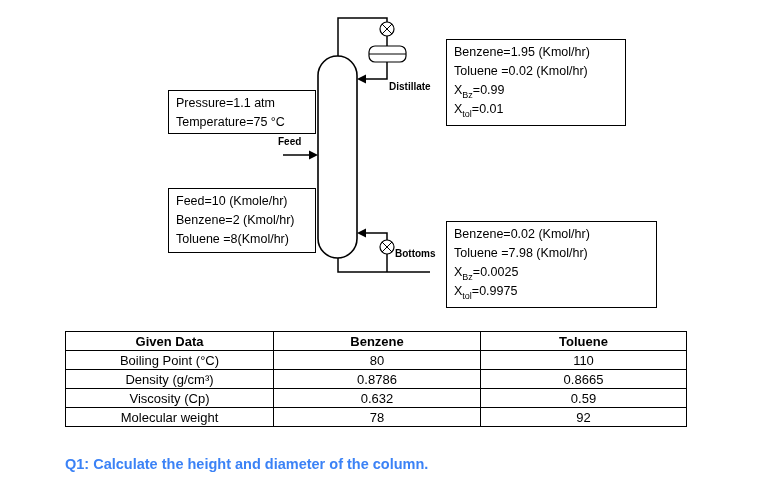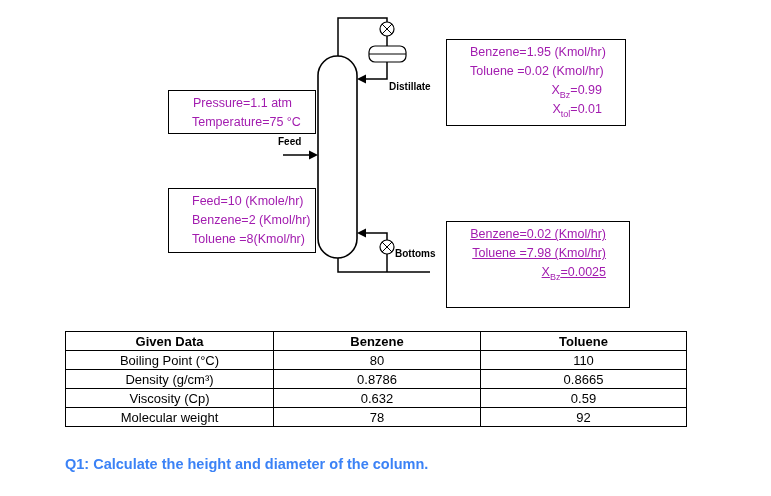--- a/index.html
+++ b/index.html
@@ -18,25 +18,24 @@
   .diagram-svg {
     position: absolute;
     left: 0;
     top: 0;
   }
   .tbox {
     position: absolute;
     border: 1px solid #000;
     background: #fff;
     font-size: 12.5px;
-    color: #a21caf;
-    padding: 3px 23px;
+    color: #000000;
+    padding: 3px 7px;
     line-height: 19px;
     box-sizing: border-box;
-    text-align: right;
   }
   .tbox .bline { white-space: nowrap; }
   .tbox sub { font-size: 9px; line-height: 0; }
   .flow-label {
     position: absolute;
     font-size: 10px;
     font-weight: bold;
     color: #000;
     white-space: nowrap;
   }
@@ -123,24 +122,25 @@
     <div class="bline">Toluene =8(Kmol/hr)</div>
   </div>
 
   <div class="tbox" style="left:446px; top:39px; width:180px; height:87px;">
     <div class="bline">Benzene=1.95 (Kmol/hr)</div>
     <div class="bline">Toluene =0.02 (Kmol/hr)</div>
     <div class="bline"><span>X</span><sub>Bz</sub><span>=0.99</span></div>
     <div class="bline"><span>X</span><sub>tol</sub><span>=0.01</span></div>
   </div>
 
-  <div class="tbox" style="left:446px; top:221px; width:184px; height:87px;text-decoration:underline;">
+  <div class="tbox" style="left:446px; top:221px; width:211px; height:87px;">
     <div class="bline">Benzene=0.02 (Kmol/hr)</div>
     <div class="bline">Toluene =7.98 (Kmol/hr)</div>
     <div class="bline"><span>X</span><sub>Bz</sub><span>=0.0025</span></div>
+    <div class="bline"><span>X</span><sub>tol</sub><span>=0.9975</span></div>
   </div>
 
   <table class="data-table">
     <colgroup>
       <col style="width:208px">
         <col style="width:207px">
         <col style="width:206px">
     </colgroup>
     <thead>
       <tr>

